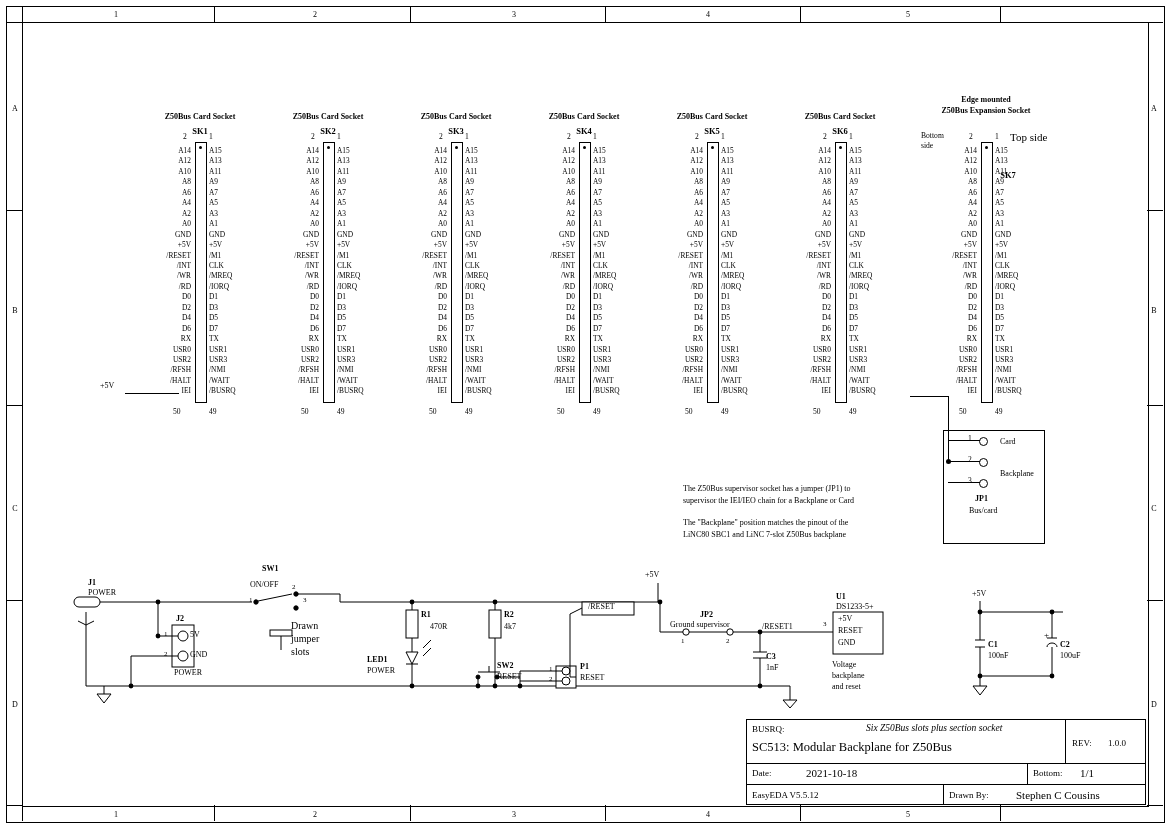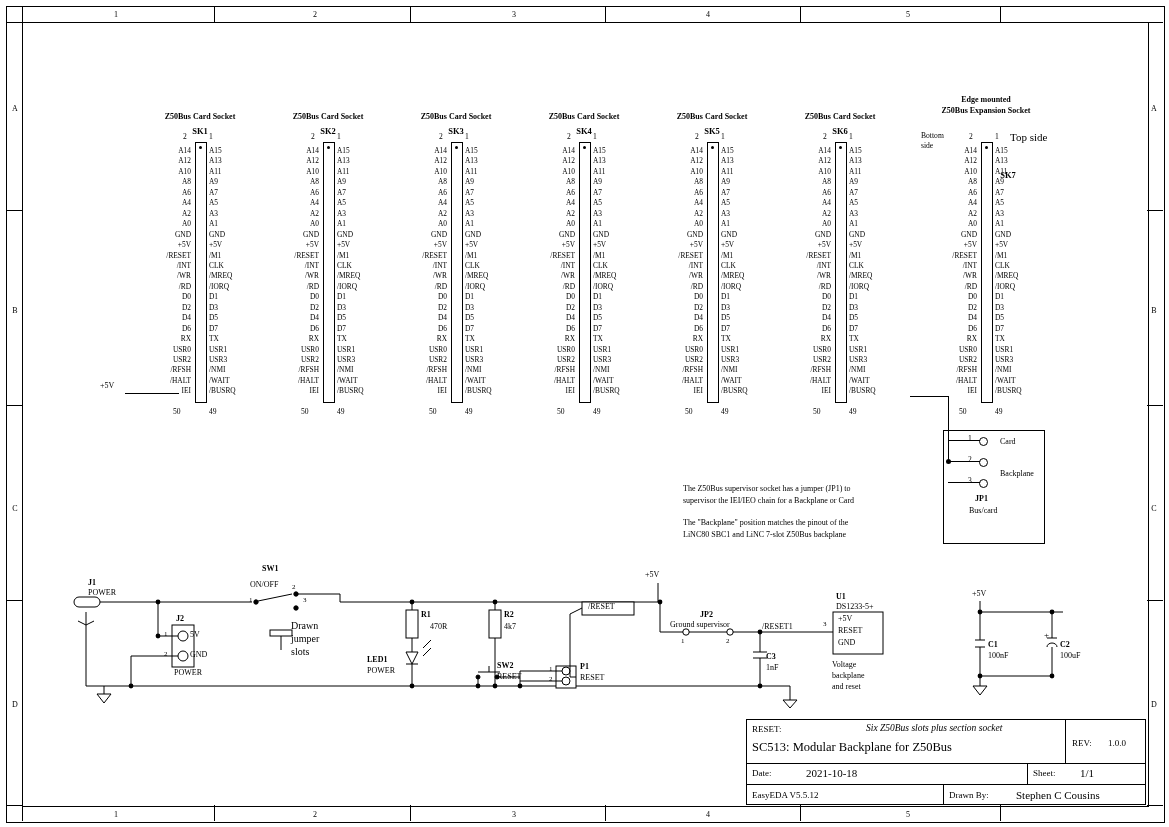--- a/index.html
+++ b/index.html
@@ -706,26 +706,26 @@
   <div class="label" style="left:1060px;top:640px;font-weight:bold;">C2</div>
   <div class="label" style="left:1060px;top:651px;">100uF</div>
   <div class="label" style="left:1044px;top:630px;font-size:9px;">+</div>
 
   <div class="tb" style="left:746px;top:719px;width:400px;height:86px;"></div>
   <div class="ln hl" style="left:746px;top:763px;width:400px;"></div>
   <div class="ln hl" style="left:746px;top:784px;width:400px;"></div>
   <div class="ln vl" style="left:1065px;top:719px;height:44px;"></div>
   <div class="ln vl" style="left:1027px;top:763px;height:21px;"></div>
   <div class="ln vl" style="left:943px;top:784px;height:21px;"></div>
-  <div class="tbtext" style="left:752px;top:724px;">RESET:</div>
+  <div class="tbtext" style="left:752px;top:724px;">BUSRQ:</div>
   <div class="tbital" style="left:866px;top:723px;">Six Z50Bus slots plus section socket</div>
   <div class="tbbig" style="left:752px;top:740px;">SC513: Modular Backplane for Z50Bus</div>
   <div class="tbtext" style="left:1072px;top:738px;">REV:</div>
   <div class="tbtext" style="left:1108px;top:738px;">1.0.0</div>
   <div class="tbtext" style="left:752px;top:768px;">Date:</div>
   <div class="tbtext" style="left:806px;top:767px;font-size:11px;">2021-10-18</div>
-  <div class="tbtext" style="left:1033px;top:768px;">Sheet:</div>
+  <div class="tbtext" style="left:1033px;top:768px;">Bottom:</div>
   <div class="tbtext" style="left:1080px;top:767px;font-size:11px;">1/1</div>
   <div class="tbtext" style="left:752px;top:790px;">EasyEDA V5.5.12</div>
   <div class="tbtext" style="left:949px;top:790px;">Drawn By:</div>
   <div class="tbtext" style="left:1016px;top:789px;font-size:11px;">Stephen C Cousins</div>
 
 </div>
 
 </body></html>

